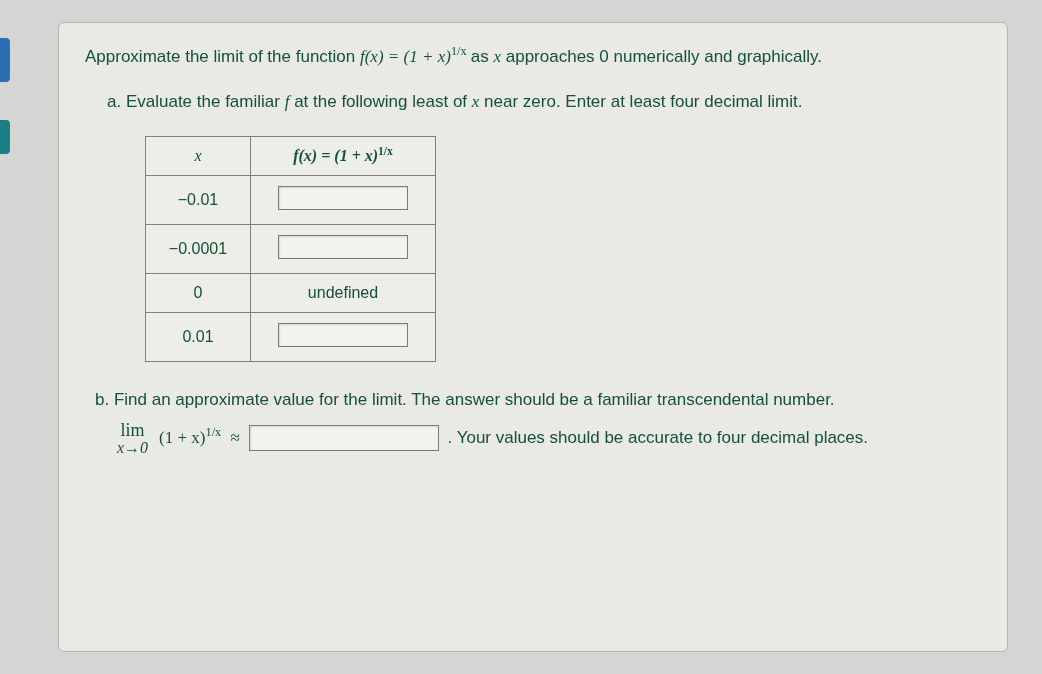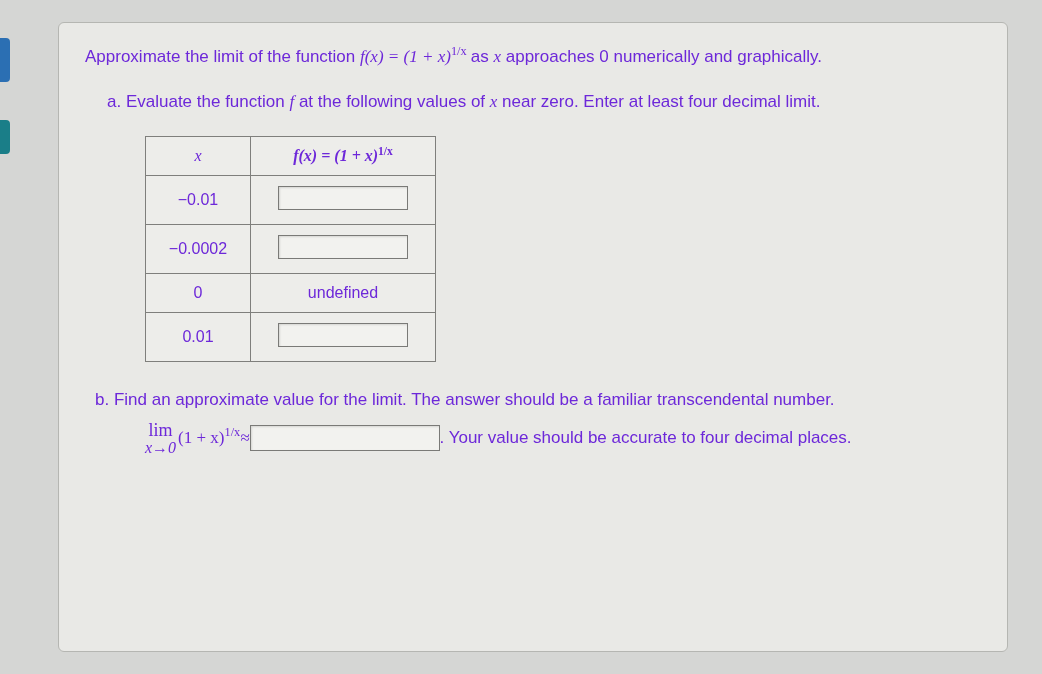--- a/index.html
+++ b/index.html
@@ -42,21 +42,21 @@
     position: absolute;
     left: 58px;
     top: 22px;
     width: 950px;
     height: 630px;
     background: #e9e9e6;
     border: 1px solid #b5b6b2;
     border-radius: 6px;
     padding: 22px 26px;
     box-sizing: border-box;
-    color: #6d28d9;
+    color: #14532d;
     font-size: 17px;
   }
   .intro {
     margin: 0 0 20px 0;
     line-height: 1.45;
   }
   .part-a {
     margin: 0 0 22px 22px;
     line-height: 1.45;
   }
@@ -104,24 +104,24 @@
   .field.wide {
     width: 190px;
     height: 26px;
     vertical-align: middle;
   }
   .part-b {
     margin: 0 0 8px 10px;
     line-height: 1.45;
   }
   .limit-row {
-    margin-left: 60px;
+    margin-left: 32px;
     display: flex;
     align-items: center;
-    gap: 0;
+    gap: 9px;
     flex-wrap: nowrap;
   }
   .limit-block {
     display: inline-flex;
     flex-direction: column;
     align-items: center;
     font-family: "Times New Roman", Times, serif;
     line-height: 1;
     margin-right: 2px;
   }
@@ -144,23 +144,23 @@
     <span class="math">
       <span>f(x) = (1 + x)</span><span class="sup up">1/x</span>
     </span>
     <span> as </span>
     <span class="math">x</span>
     <span> approaches 0 numerically and graphically.</span>
   </p>
 
   <p class="part-a">
     <span>a. </span>
-    <span>Evaluate the function </span>
+    <span>Evaluate the familiar </span>
     <span class="math">f</span>
-    <span> at the following values of </span>
+    <span> at the following least of </span>
     <span class="math">x</span>
     <span> near zero. Enter at least four decimal limit.</span>
   </p>
 
   <table class="eval">
     <thead>
       <tr>
         <th>
           <span class="math">x</span>
         </th>
@@ -170,21 +170,21 @@
           </span>
         </th>
       </tr>
     </thead>
     <tbody>
       <tr>
         <td class="num">−0.01</td>
         <td><span class="field"></span></td>
       </tr>
       <tr>
-        <td class="num">−0.0002</td>
+        <td class="num">−0.0001</td>
         <td><span class="field"></span></td>
       </tr>
       <tr>
         <td class="num">0</td>
         <td>undefined</td>
       </tr>
       <tr>
         <td class="num">0.01</td>
         <td><span class="field"></span></td>
       </tr>
@@ -199,16 +199,16 @@
   <div class="limit-row">
     <span class="limit-block">
       <span class="top">lim</span>
       <span class="bot">x→0</span>
     </span>
     <span class="math">
       <span class="up">(1 + x)</span><span class="sup up">1/x</span>
     </span>
     <span class="math up">≈</span>
     <span class="field wide"></span>
-    <span class="after-text">. Your value should be accurate to four decimal places.</span>
+    <span class="after-text">. Your values should be accurate to four decimal places.</span>
   </div>
 
 </div>
 
 </body></html>

